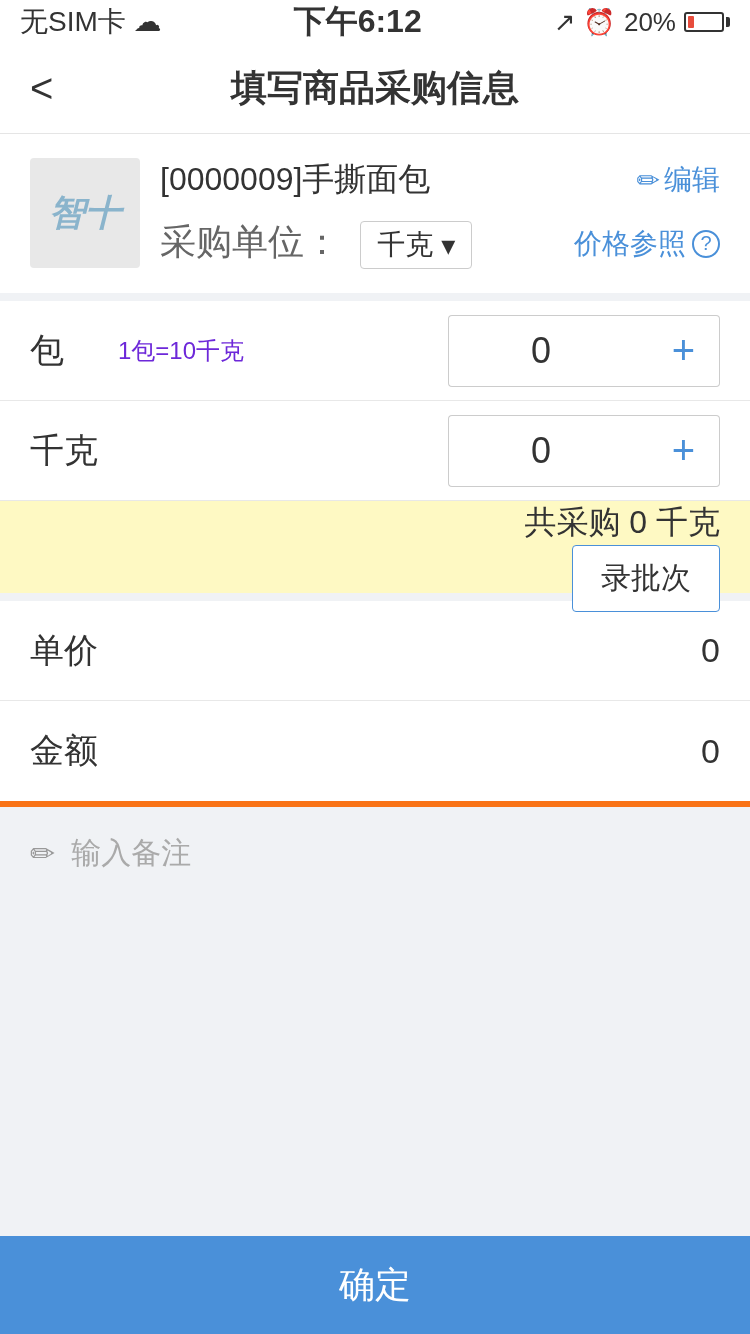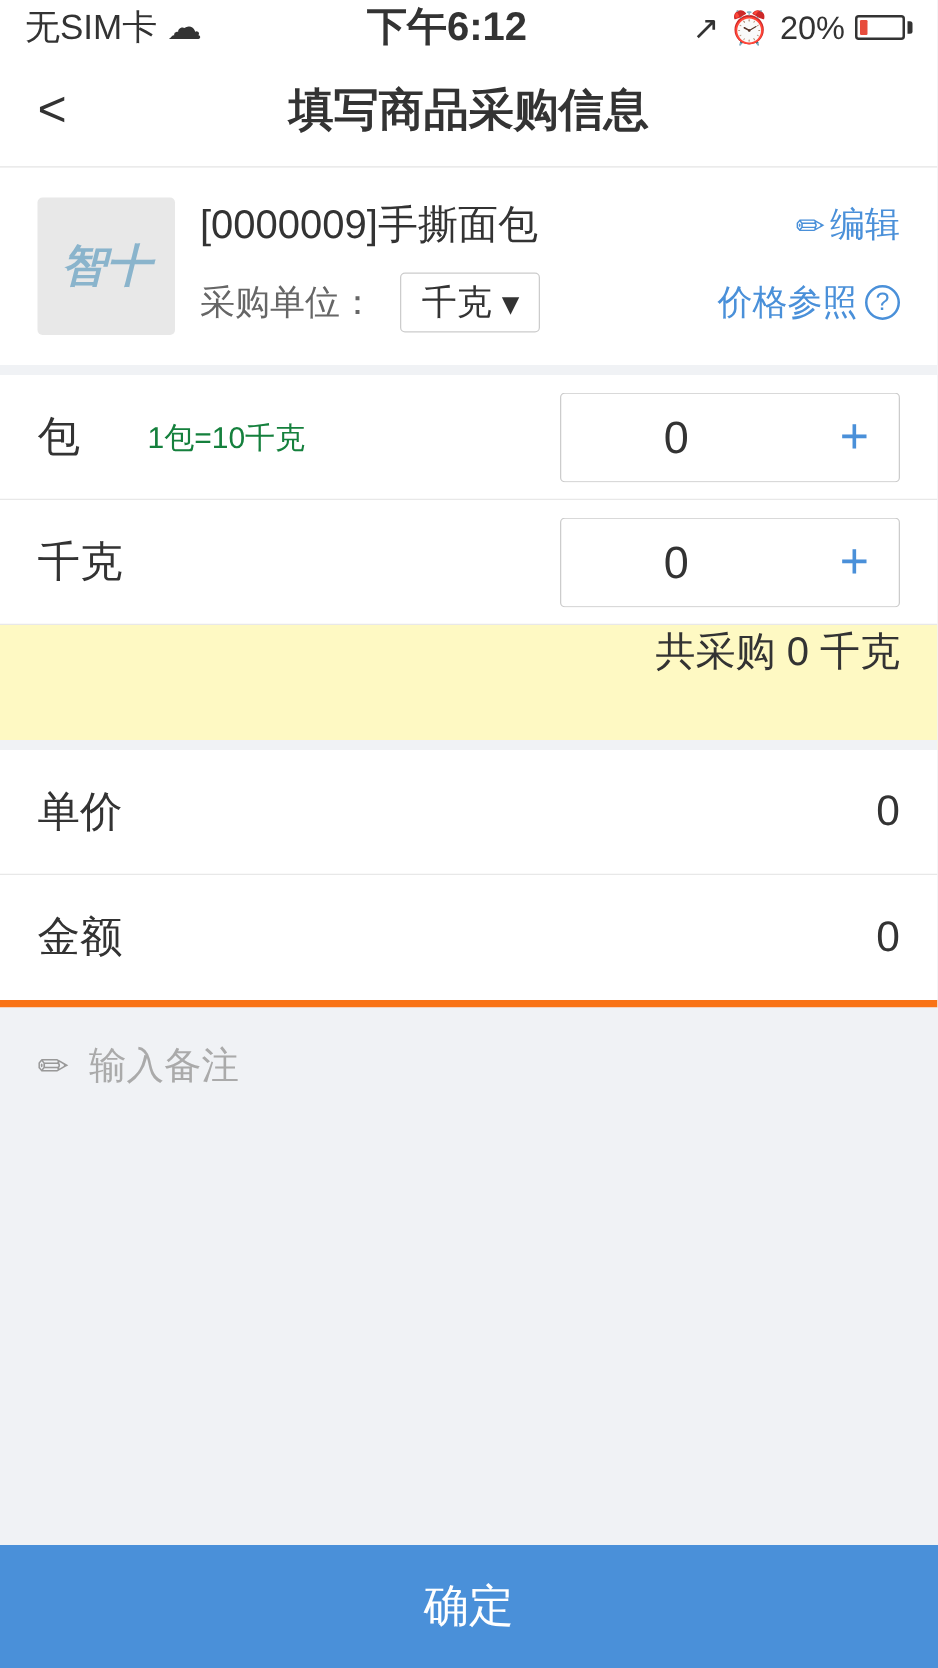--- a/index.html
+++ b/index.html
@@ -113,21 +113,21 @@
       display: flex;
       align-items: center;
       gap: 4px;
       cursor: pointer;
     }
     .unit-row {
       display: flex;
       justify-content: space-between;
       align-items: center;
     }
-    .unit-label { font-size: 28px; color: #666; }
+    .unit-label { font-size: 36px; color: #666; }
     .unit-select {
       border: 1px solid #ccc;
       border-radius: 4px;
       padding: 4px 16px;
       font-size: 28px;
       color: #333;
       background: #fff;
       display: inline-flex;
       align-items: center;
       gap: 8px;
@@ -163,21 +163,21 @@
       height: 100px;
       border-bottom: 1px solid #e8e8e8;
     }
     .input-row-label {
       font-size: 34px;
       color: #333;
       min-width: 80px;
     }
     .input-sublabel {
       font-size: 24px;
-      color: #15803d;
+      color: #6d28d9;
       margin-left: 8px;
       flex: 1;
     }
     .input-with-plus {
       display: flex;
       align-items: center;
       gap: 0;
       margin-left: auto;
     }
     .qty-input {
@@ -366,20 +366,21 @@
       <span class="input-sublabel"></span>
       <div class="input-with-plus">
         <input class="qty-input" type="number" value="0" style="">
         <div class="plus-btn">+</div>
       </div>
     </div>
   </div>
 
   <div class="summary-row">
     <span class="summary-text">共采购 0 千克</span>
+    <button class="batch-btn">录批次</button>
   </div>
 
   <div class="price-section">
     <div class="price-row">
       <span class="price-label">单价</span>
       <span class="price-value">0</span>
     </div>
     <div class="price-row">
       <span class="price-label">金额</span>
       <span class="price-value">0</span>

